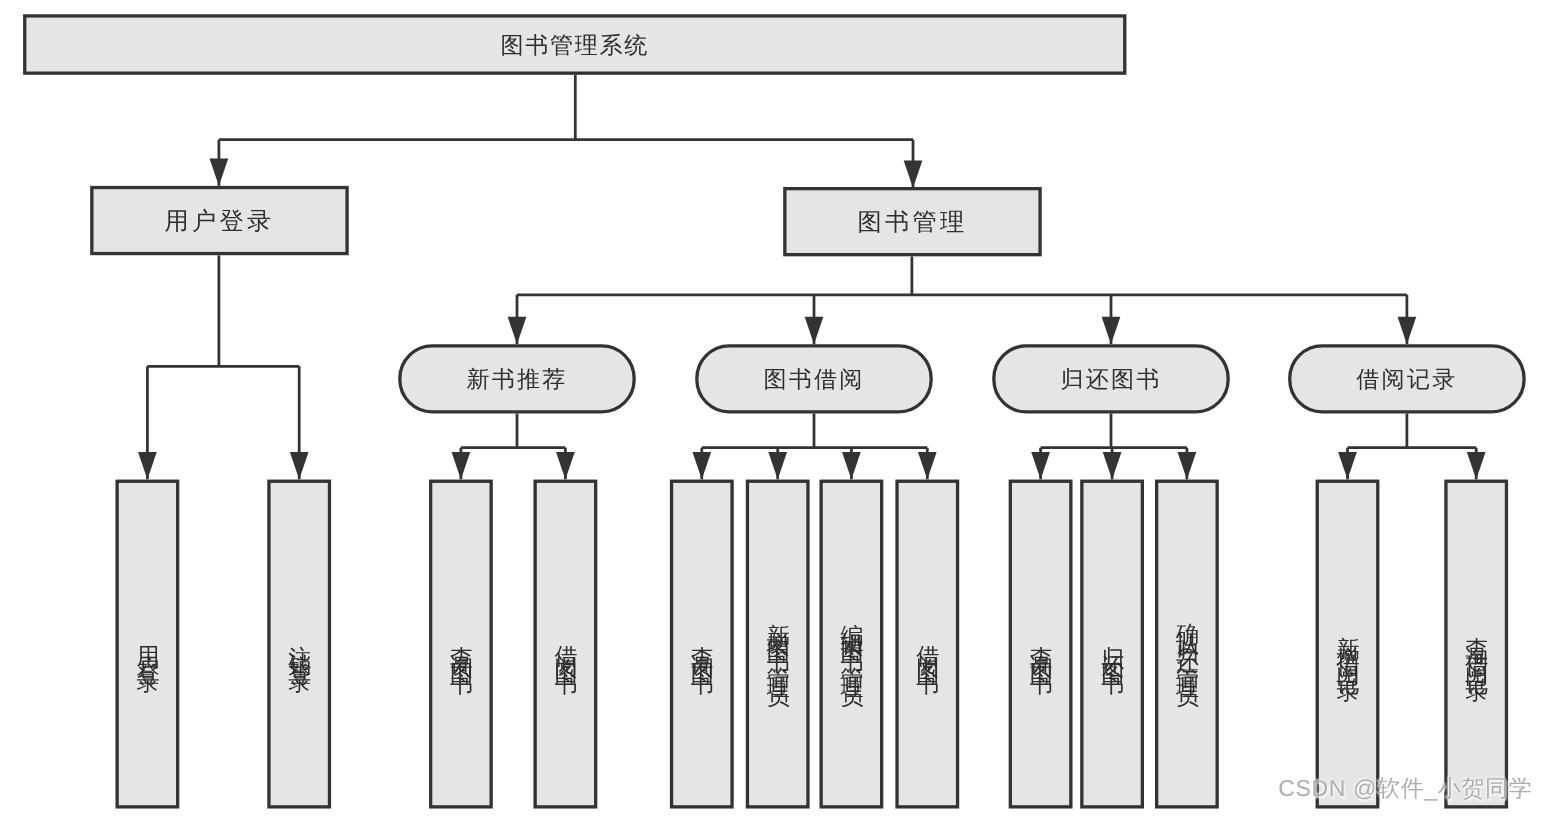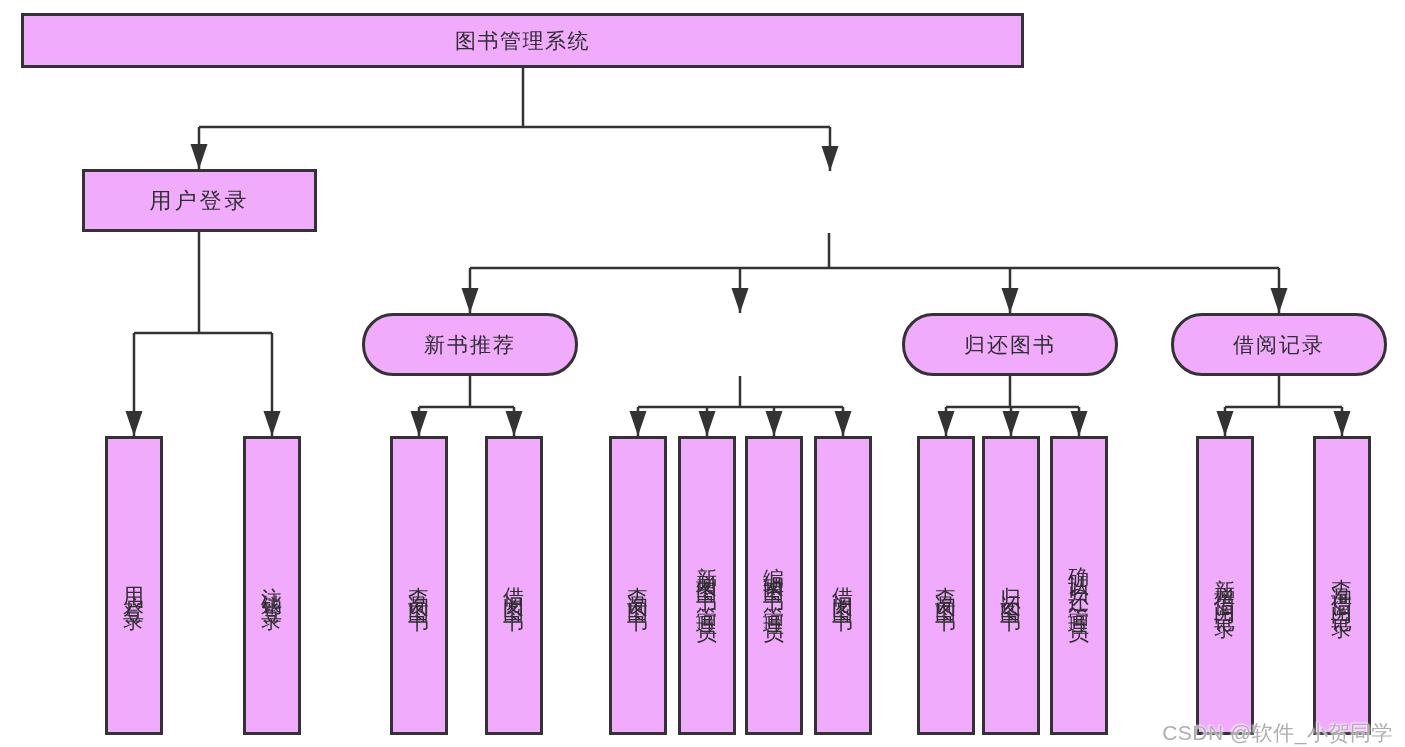--- a/index.html
+++ b/index.html
@@ -2,35 +2,35 @@
 <html><head>
 <meta charset="utf-8">
 <style>
   html,body{margin:0;padding:0;background:#fff;}
   .stage{
     position:relative;width:1405px;height:747px;background:#ffffff;
     font-family:"Liberation Sans","DejaVu Sans",sans-serif;overflow:hidden;color:#2e2e2e;
   }
   .connectors{position:absolute;left:0;top:0;pointer-events:none;}
   .node{
-    position:absolute;box-sizing:border-box;border:3px solid #333333;background:#f0abfc;
+    position:absolute;box-sizing:border-box;border:3px solid #333333;background:#e5e5e5;
     display:flex;align-items:center;justify-content:center;text-align:center;
   }
   .node-root{left:21px;top:13px;width:1003px;height:55px;font-size:21px;letter-spacing:1.5px;}
   .node-l2{height:63px;width:235px;font-size:22px;letter-spacing:3px;}
   .node-l2.left{left:82px;top:169px;}
   .node-l2.right{left:712px;top:170px;}
   .node-l3{top:313px;height:63px;width:216px;font-size:21px;letter-spacing:2px;border-radius:31px;}
   .leaf{top:436px;width:58px;height:299px;}
   .leaf > span{
     writing-mode:vertical-rl;text-orientation:mixed;
     font-size:21px;letter-spacing:8px;line-height:1.1;white-space:nowrap;
   }
   .watermark{
-    position:absolute;right:12px;bottom:0;font-size:21px;letter-spacing:0.5px;
+    position:absolute;right:12px;bottom:16px;font-size:21px;letter-spacing:0.5px;
     color:#aeaeae;
     text-shadow:1px 1px 2px rgba(255,255,255,.95),-1px -1px 2px rgba(255,255,255,.95);
   }
 </style>
 </head>
 <body>
 
 <div class="stage">
 
   <svg class="connectors" width="1405" height="747" viewBox="0 0 1405 747">
@@ -69,22 +69,24 @@
       <polygon points="1002.5,411 1019.5,411 1011,436"></polygon>
       <polygon points="1070.5,411 1087.5,411 1079,436"></polygon>
       <polygon points="1216.5,411 1233.5,411 1225,436"></polygon>
       <polygon points="1333.5,411 1350.5,411 1342,436"></polygon>
     </g>
   </svg>
 
   <div class="node node-root">图书管理系统</div>
 
   <div class="node node-l2 left">用户登录</div>
+  <div class="node node-l2 right">图书管理</div>
 
   <div class="node node-l3" style="left:362px">新书推荐</div>
+  <div class="node node-l3" style="left:632px">图书借阅</div>
   <div class="node node-l3" style="left:902px">归还图书</div>
   <div class="node node-l3" style="left:1171px">借阅记录</div>
 
   <div class="node leaf" style="left:105px">
     <span>用户登录</span>
   </div>
   <div class="node leaf" style="left:243px">
     <span>注销登录</span>
   </div>
 

